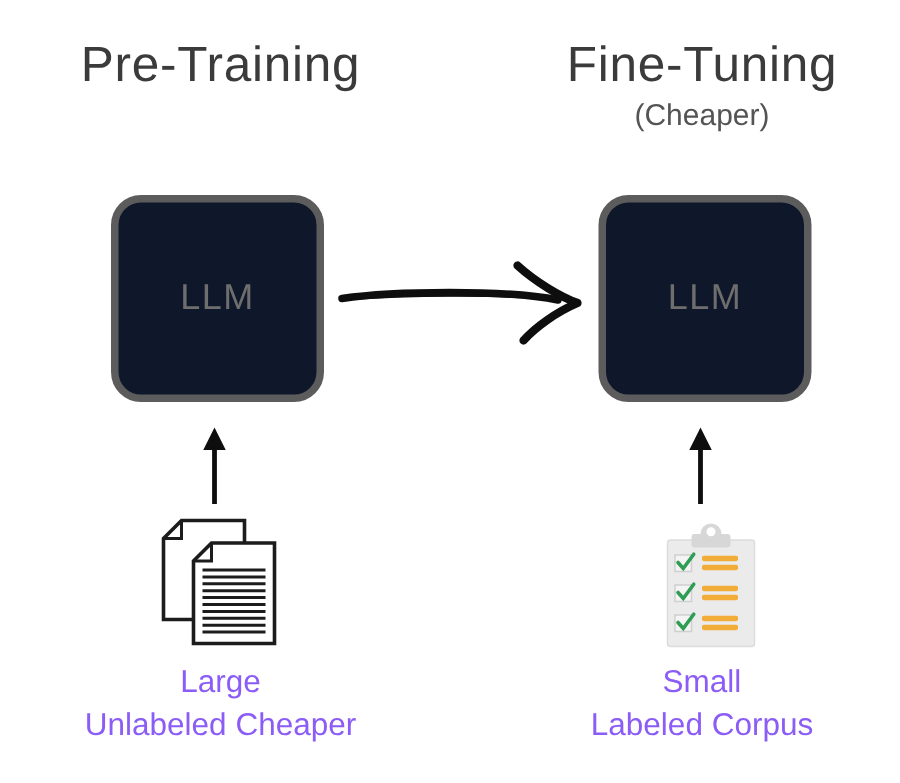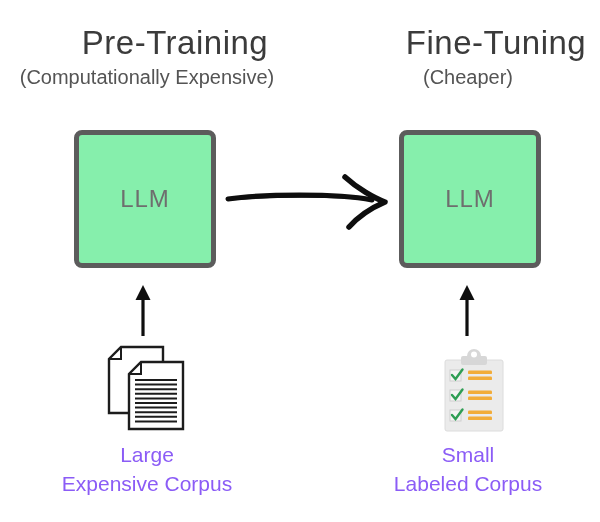--- a/index.html
+++ b/index.html
@@ -6,36 +6,36 @@
   .stage{
     position:relative;
     width:600px;height:522px;
     background:#ffffff;
     font-family:"Liberation Sans", sans-serif;
     overflow:hidden;
   }
   .col-title{
     position:absolute;top:24px;
     font-size:33px;font-weight:400;color:#3b3b3b;
-    text-align:center;letter-spacing:0.5px;padding-left:28px;
+    text-align:center;letter-spacing:0.5px;
   }
   .col-title.left{left:0;width:294px;}
   .col-title.right{left:321px;width:294px;}
   .col-subtitle{
     position:absolute;top:66px;
     font-size:20px;font-weight:400;color:#545454;
     text-align:center;
   }
   .col-subtitle.left{left:0;width:294px;}
   .col-subtitle.right{left:321px;width:294px;}
   .llm-box{
     position:absolute;top:130px;
     width:132px;height:128px;
-    border:5px solid #5c5c5c;border-radius:8px;
-    background:#86efac;
+    border:5px solid #5c5c5c;border-radius:20px;
+    background:#0f172a;
     display:flex;align-items:center;justify-content:center;
   }
   .llm-box.left{left:74px;}
   .llm-box.right{left:399px;}
   .llm-label{
     font-size:24px;color:#6e6e6e;letter-spacing:1px;font-weight:400;
   }
   .hand-arrow{position:absolute;left:222px;top:168px;}
   .up-arrow{position:absolute;top:284px;}
   .up-arrow.left{left:131px;}
@@ -48,21 +48,20 @@
   }
   .corpus-label.left{left:17px;}
   .corpus-label.right{left:338px;text-align:center;}
 </style>
 </head>
 <body>
 
 <div class="stage">
 
   <div class="col-title left">Pre-Training</div>
-  <div class="col-subtitle left">(Computationally Expensive)</div>
 
   <div class="llm-box left">
     <span class="llm-label">LLM</span>
   </div>
 
   <div class="col-title right">Fine-Tuning</div>
   <div class="col-subtitle right">(Cheaper)</div>
 
   <div class="llm-box right">
     <span class="llm-label">LLM</span>
@@ -123,21 +122,21 @@
     <rect x="26" y="49.5" width="24" height="3.6" rx="1.2" fill="#f2ac38"></rect>
 
     <rect x="8" y="63" width="11" height="11" fill="#f4f4f4" stroke="#cfcfcf" stroke-width="1"></rect>
     <path d="M10,68 l3.5,4 l7,-9.5" fill="none" stroke="#2f9e54" stroke-width="2.4" stroke-linecap="round"></path>
     <rect x="26" y="63.5" width="24" height="3.6" rx="1.2" fill="#f2ac38"></rect>
     <rect x="26" y="69.5" width="24" height="3.6" rx="1.2" fill="#f2ac38"></rect>
   </svg>
 
   <div class="corpus-label left">
     <div>Large</div>
-    <div>Expensive Corpus</div>
+    <div>Unlabeled Cheaper</div>
   </div>
 
   <div class="corpus-label right">
     <div>Small</div>
     <div>Labeled Corpus</div>
   </div>
 
 </div>
 
 </body></html>

